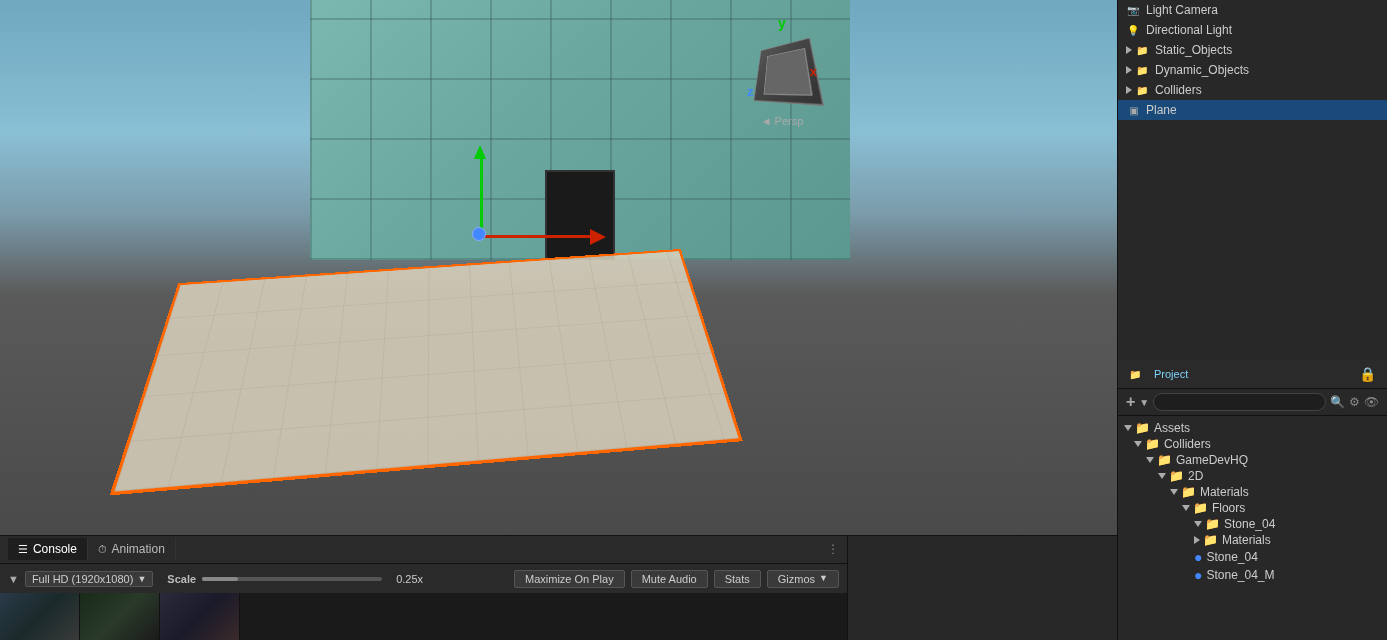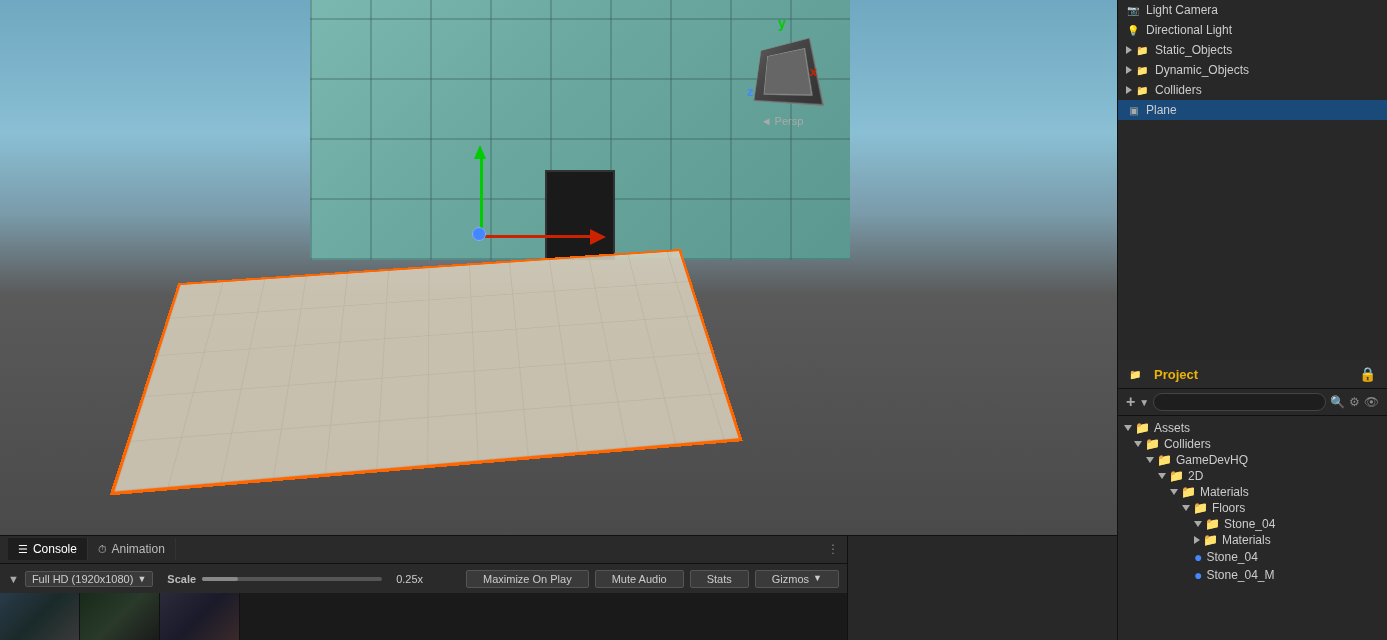--- a/index.html
+++ b/index.html
@@ -362,21 +362,21 @@
       color: #ccc;
       min-width: 35px;
       text-align: right;
     }
 
     .pb-separator {
       flex: 1;
     }
 
     .pb-btn {
-      padding: 2px 16px;
+      padding: 2px 10px;
       background: #3a3a3a;
       border: 1px solid #555;
       border-radius: 2px;
       font-size: 11px;
       color: #ccc;
       cursor: pointer;
     }
 
     .pb-btn.active-label {
       background: #3a3a3a;
@@ -417,23 +417,23 @@
     .project-header {
       display: flex;
       align-items: center;
       padding: 6px 10px;
       background: #2a2a2a;
       border-bottom: 1px solid #111;
       gap: 6px;
     }
 
     .project-title {
-      font-size: 13px;
-      color: #eab308;
-      font-weight: bold;
+      font-size: 11px;
+      color: #7dd3fc;
+      font-weight: normal;
     }
 
     .project-header-icons {
       margin-left: auto;
       display: flex;
       gap: 6px;
       align-items: center;
     }
 
     .project-search {

